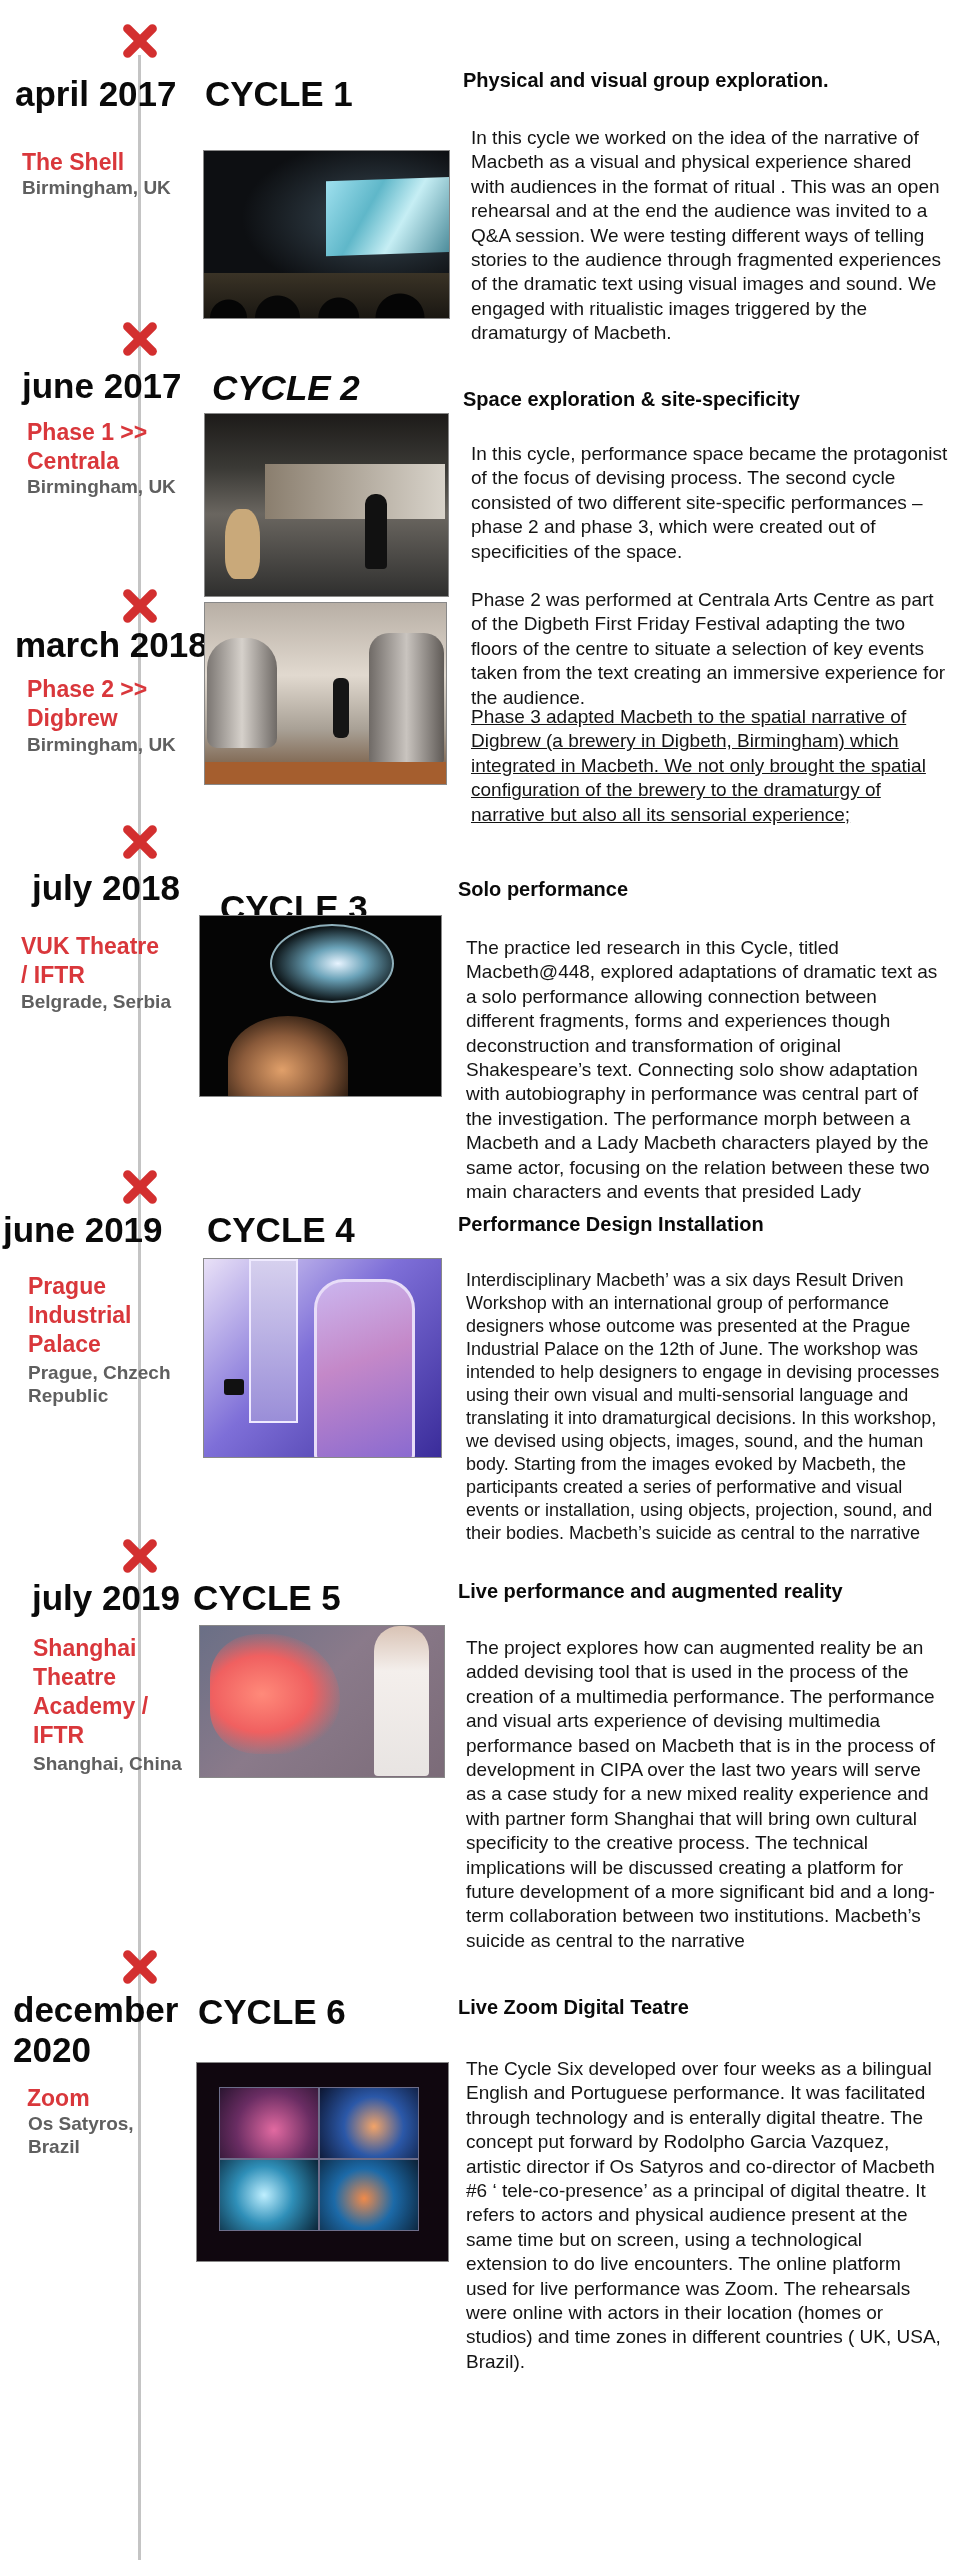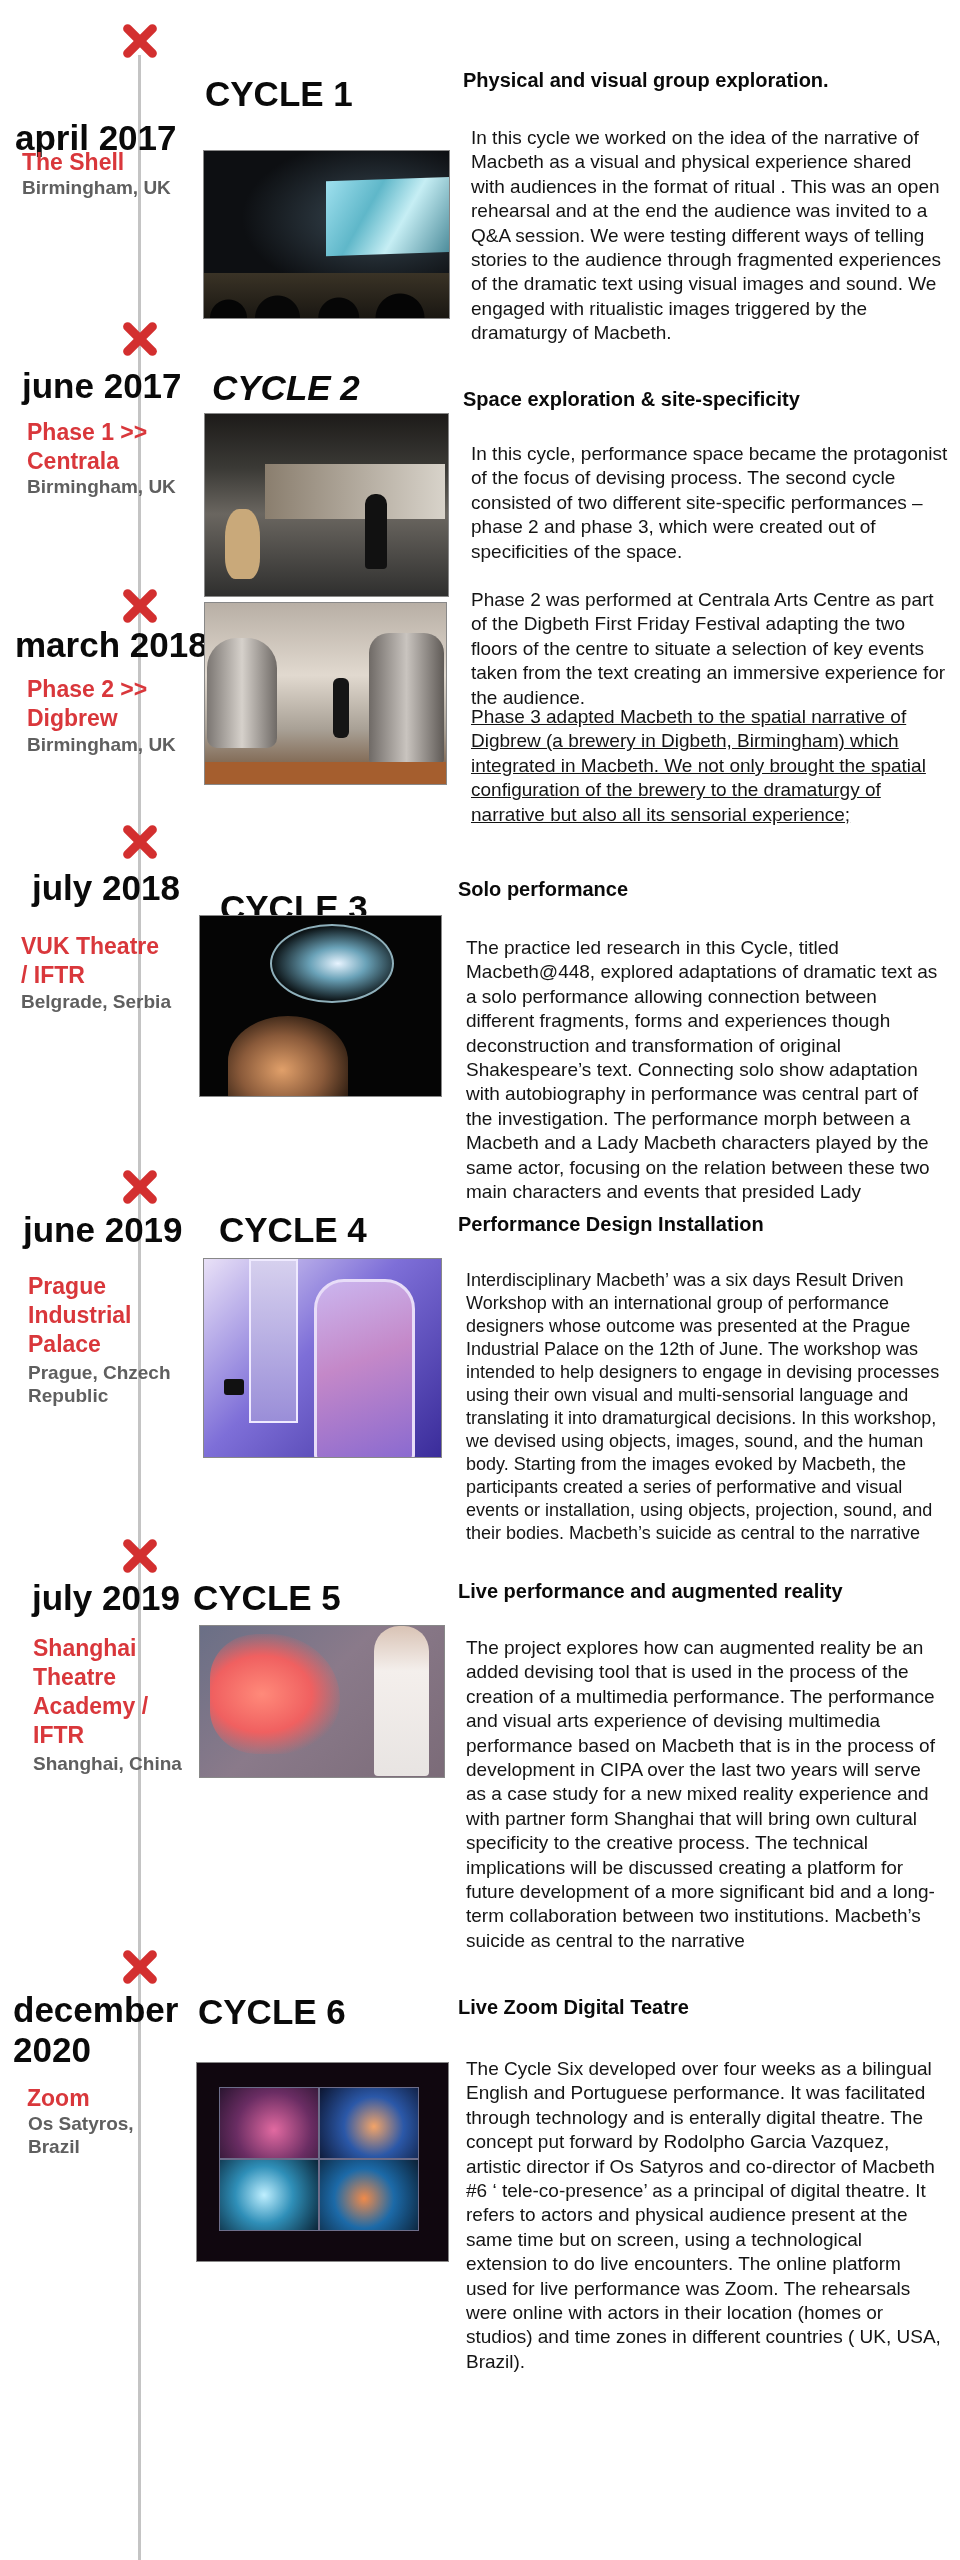--- a/index.html
+++ b/index.html
@@ -70,21 +70,21 @@
 
 <div class="marker" style="top:22px"></div>
 <div class="marker" style="top:320px"></div>
 <div class="marker" style="top:587px"></div>
 <div class="marker" style="top:823px"></div>
 <div class="marker" style="top:1168px"></div>
 <div class="marker" style="top:1537px"></div>
 <div class="marker" style="top:1948px"></div>
 
 <div>
-  <div class="date" style="left:15px; top:74px;margin-top:44px;">april 2017</div>
+  <div class="date" style="left:15px; top:74px;">april 2017</div>
   <div class="cycle" style="left:205px; top:74px;">CYCLE 1</div>
   <div class="venue" style="left:22px; top:148px; width:170px;">The Shell</div>
   <div class="place" style="left:22px; top:176px; width:180px;">Birmingham, UK</div>
   <div class="photo p1" style="left:203px; top:150px; width:245px; height:167px;">
     <div class="screen"></div>
       <div class="crowd"></div>
   </div>
   <div class="section-title" style="top:68px;">Physical and visual group exploration.</div>
   <div class="body-text" style="top:118px;">
     <p>In this cycle we worked on the idea of the narrative of Macbeth as a visual and physical experience shared with audiences in the format of ritual . This was an open rehearsal and at the end the audience was invited to a Q&amp;A session. We were testing different ways of telling stories to the audience through fragmented experiences of the dramatic text using visual images and sound. We engaged with ritualistic images triggered by the dramaturgy of Macbeth.</p>
@@ -134,22 +134,22 @@
     <div class="orb"></div>
       <div class="head"></div>
   </div>
   <div class="section-title" style="top:877px; left:458px;">Solo performance</div>
   <div class="body-text" style="top:928px; left:458px;">
     <p>The practice led research in this Cycle, titled Macbeth@448, explored adaptations of dramatic text as a solo performance allowing connection between different fragments, forms and experiences though deconstruction and transformation of original Shakespeare’s text. Connecting solo show adaptation with autobiography in performance was central part of the investigation. The performance morph between a Macbeth and a Lady Macbeth characters played by the same actor, focusing on the relation between these two main characters and events that presided Lady</p>
   </div>
 </div>
 
 <div>
-  <div class="date" style="left:23px; top:1210px;">june 2019</div>
-  <div class="cycle" style="left:219px; top:1210px;">CYCLE 4</div>
+  <div class="date" style="left:3px; top:1210px;">june 2019</div>
+  <div class="cycle" style="left:207px; top:1210px;">CYCLE 4</div>
   <div class="venue" style="left:28px; top:1272px; width:120px;">Prague Industrial Palace</div>
   <div class="place" style="left:28px; top:1361px; width:180px;">Prague, Chzech Republic</div>
   <div class="photo p5" style="left:203px; top:1258px; width:237px; height:198px;">
     <div class="door"></div>
       <div class="chair"></div>
       <div class="lamp"></div>
   </div>
   <div class="section-title" style="top:1212px; left:458px;">Performance Design Installation</div>
   <div class="body-text" style="top:1261px; left:458px; font-size:18px; line-height:23px;">
     <p>Interdisciplinary Macbeth’ was a six days Result Driven Workshop with an international group of performance designers whose outcome was presented at the Prague Industrial Palace on the 12th of June. The workshop was intended to help designers to engage in devising processes using their own visual and multi-sensorial language and translating it into dramaturgical decisions. In this workshop, we devised using objects, images, sound, and the human body. Starting from the images evoked by Macbeth, the participants created a series of performative and visual events or installation, using objects, projection, sound, and their bodies. Macbeth’s suicide as central to the narrative</p>

